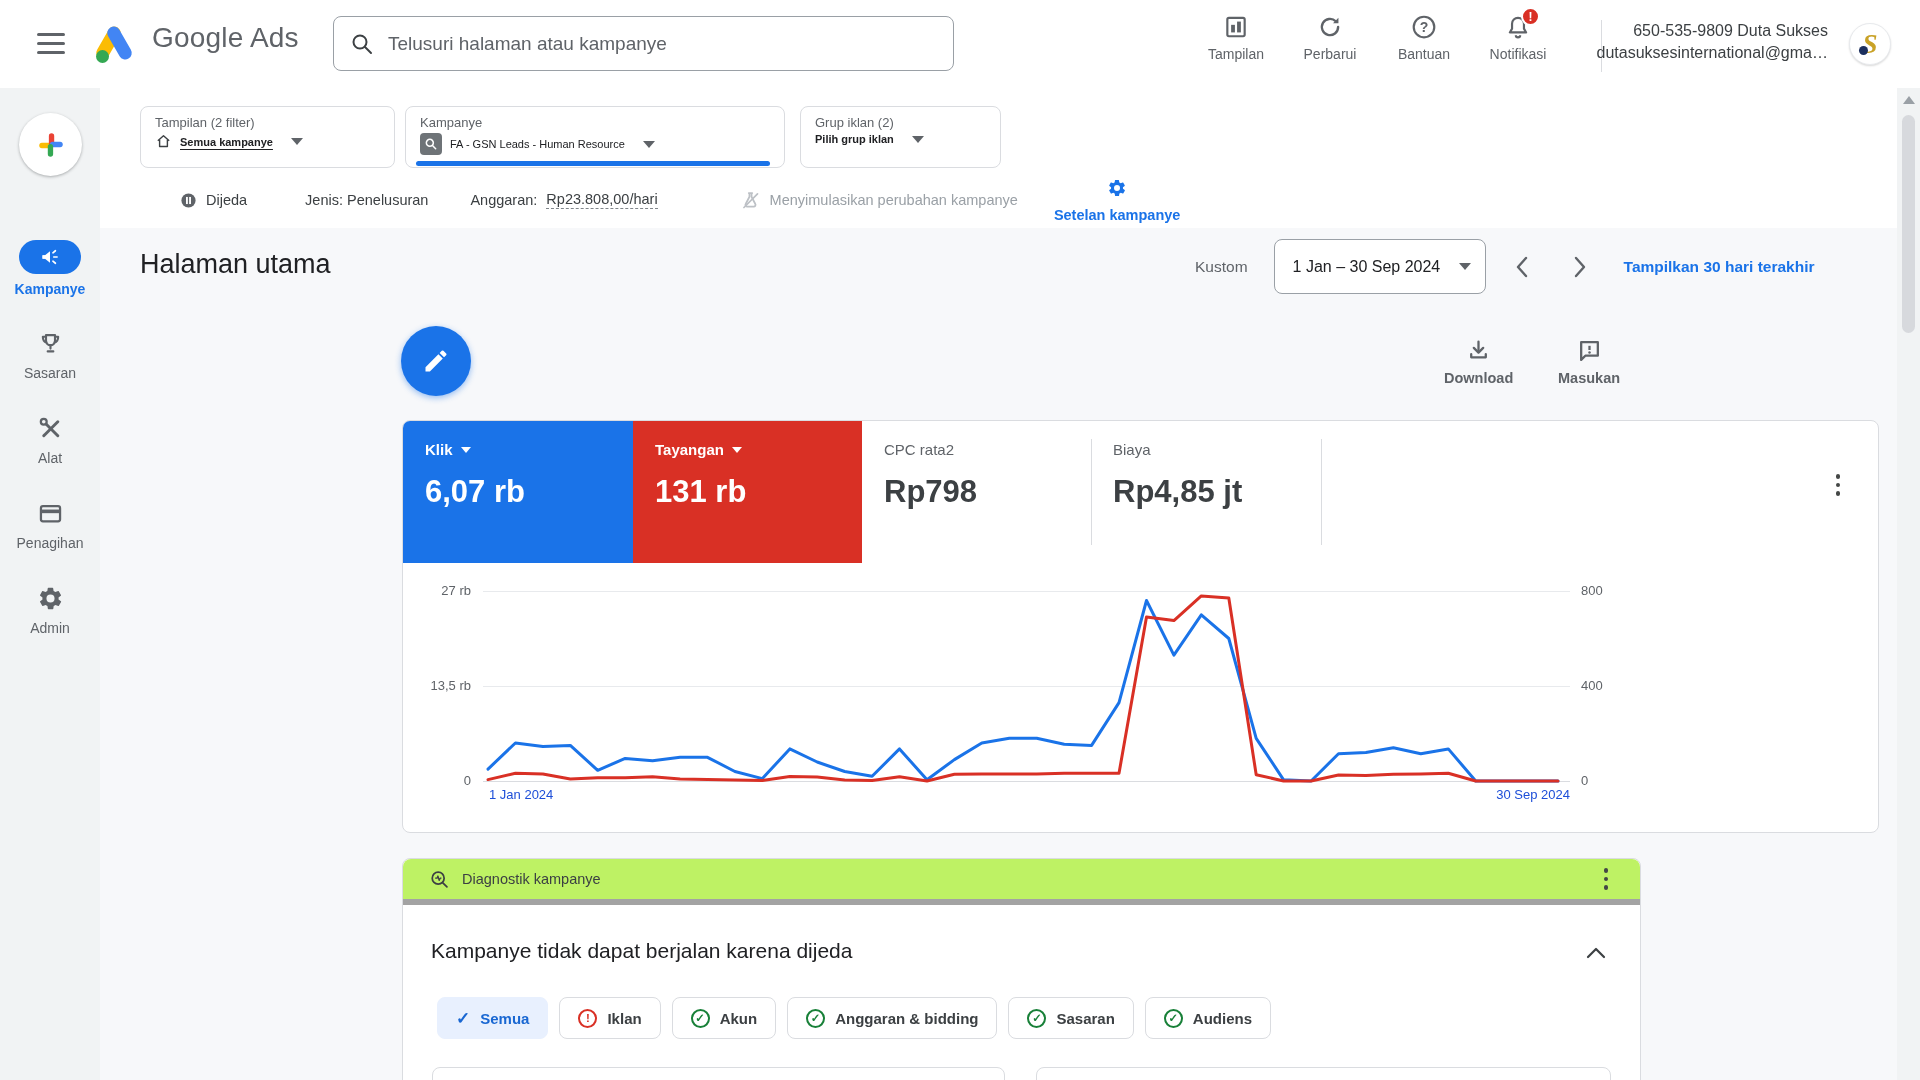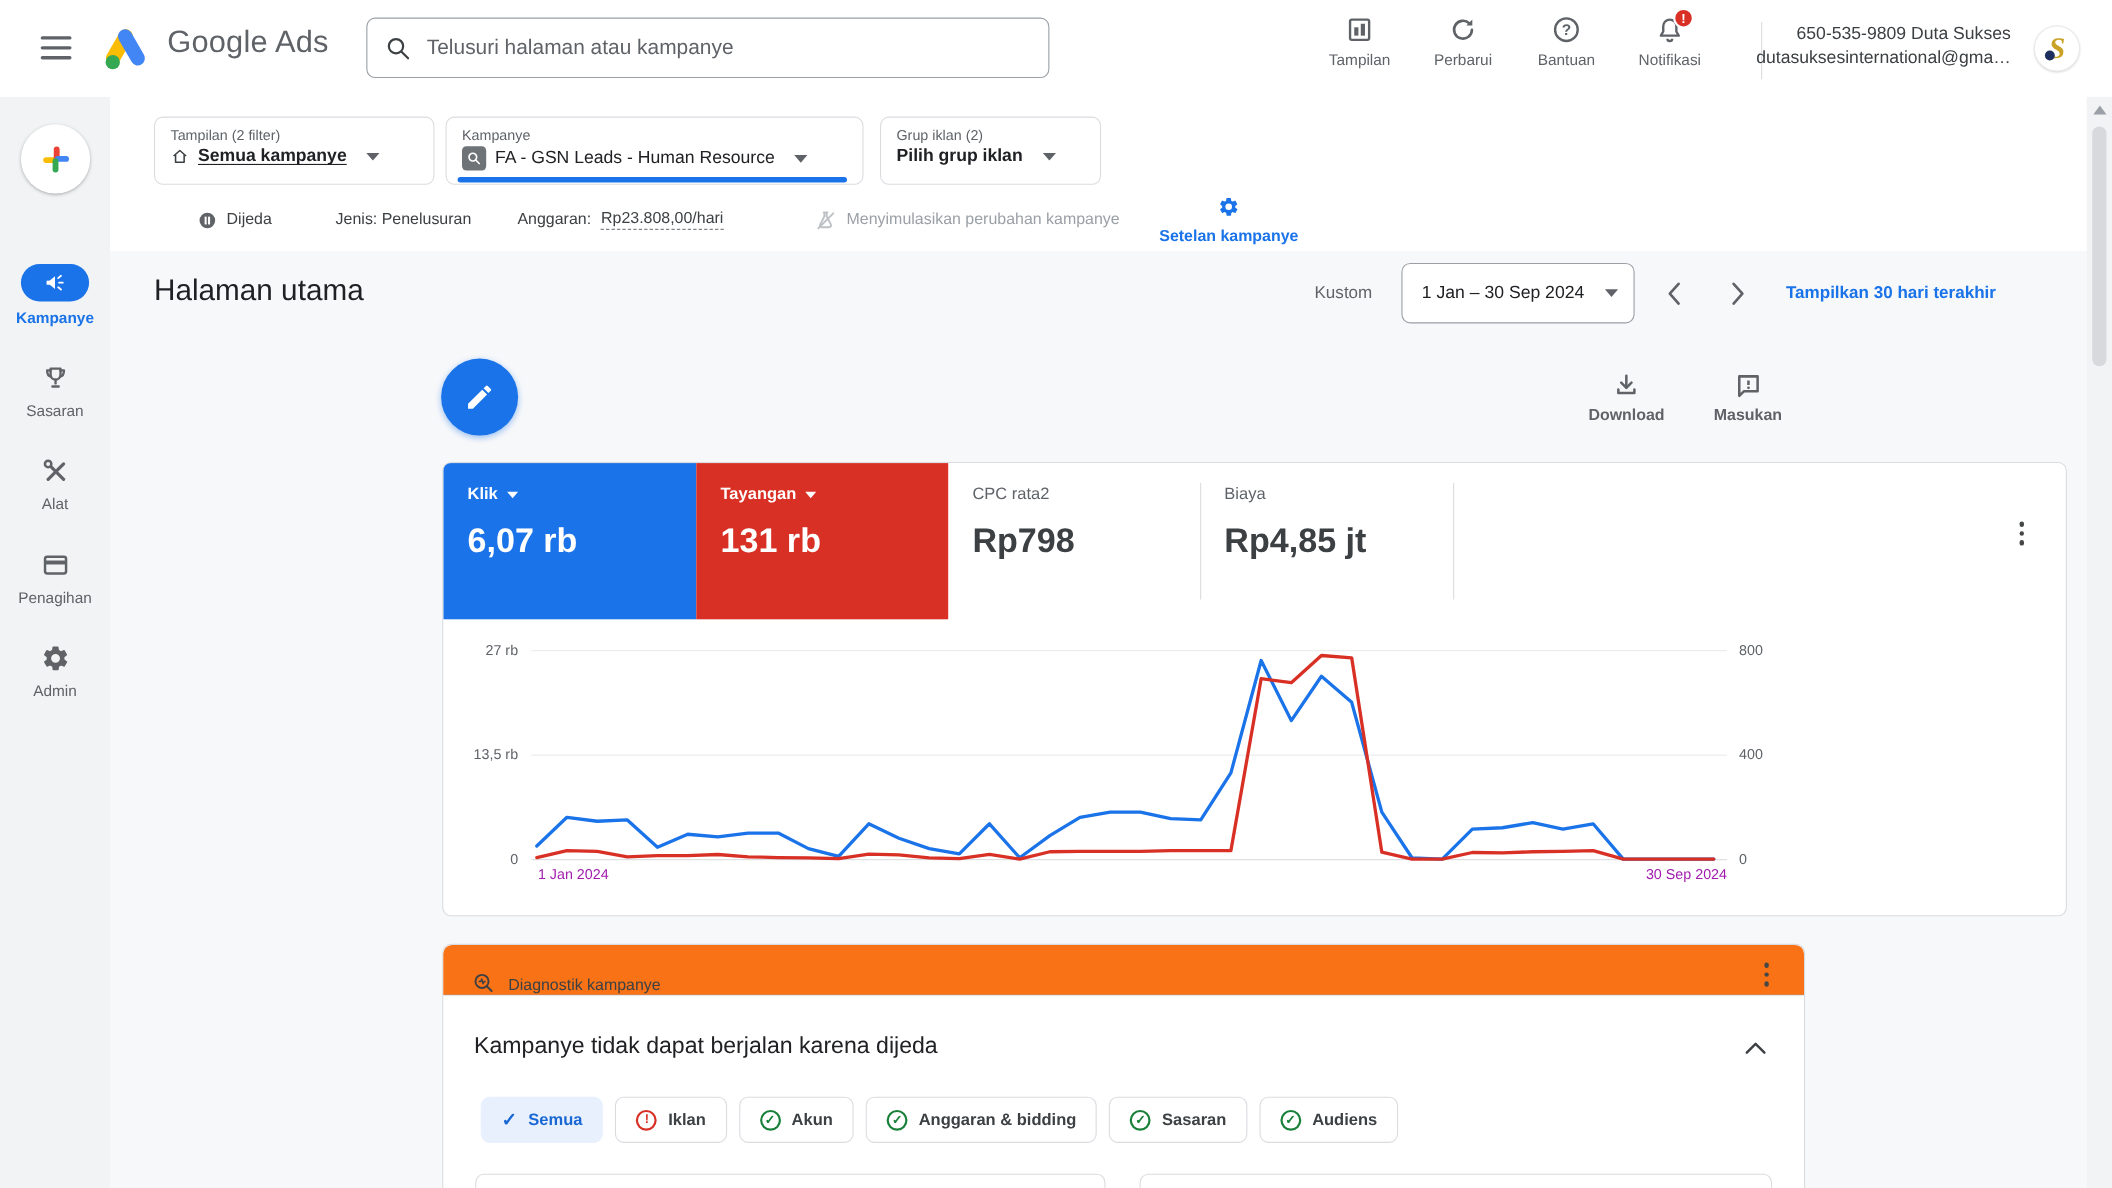--- a/index.html
+++ b/index.html
@@ -47,21 +47,21 @@
     align-items:center; justify-content:center; }
   .side-ico { height:30px; display:flex; align-items:center; justify-content:center; }
   
   .filter-zone { position:absolute; left:100px; top:88px; width:1797px; height:140px; background:#fff; z-index:5; }
   .content-bg { position:absolute; left:100px; top:228px; width:1797px; height:852px; background:#f7f8fa; }
   
   .fbox { position:absolute; top:18px; height:62px; border:1px solid #dadce0; border-radius:8px;
     background:#fff; padding:8px 14px; cursor:pointer; }
   .fbox .flabel { font-size:13px; color:#5f6368; line-height:15px; }
   .fbox .frow { display:flex; align-items:center; gap:8px; margin-top:3px; }
-  .fbox .fvalue { font-size:16px; color:#202124; font-weight:bold; white-space:nowrap; }
+  .fbox .fvalue { font-size:11px; color:#202124; font-weight:bold; white-space:nowrap; }
   .fbox .fvalue.normal { font-weight:normal; }
   .underlined { text-decoration:underline; text-underline-offset:3px; }
   .caret { width:0; height:0; border-left:6px solid transparent; border-right:6px solid transparent;
     border-top:7px solid #5f6368; margin-left:10px; }
   .blue-bar { position:absolute; left:10px; right:14px; bottom:1px; height:5px; background:#1a73e8; border-radius:3px; }
   .sq-search { width:22px; height:22px; border-radius:4px; background:#6e7377; display:flex; align-items:center; justify-content:center; }
   
   .status-row { position:absolute; left:100px; top:178px; width:1797px; height:44px; background:#fff;
     display:flex; align-items:center; z-index:6; font-size:14.5px; color:#3c4043; }
   .status-row .seg { display:flex; align-items:center; gap:9px; }
@@ -95,26 +95,26 @@
   .metric .mcaret { width:0; height:0; border-left:5px solid transparent; border-right:5px solid transparent;
     border-top:6px solid #fff; margin-left:8px; }
   .vdiv { position:absolute; top:18px; height:106px; width:1px; background:#dadce0; }
   .kebab { position:absolute; width:28px; height:36px; display:flex; flex-direction:column; align-items:center;
     justify-content:center; gap:4px; cursor:pointer; }
   .kebab i { width:4.5px; height:4.5px; border-radius:50%; background:#444746; }
   .gridline { position:absolute; height:1px; background:#e8eaed; left:80px; width:1087px; }
   .tick { position:absolute; font-size:13px; color:#5f6368; }
   .tick.left { width:56px; text-align:right; left:12px; }
   .tick.right { left:1178px; }
-  .xlab { position:absolute; top:366px; font-size:13px; color:#a21caf; }
+  .xlab { position:absolute; top:366px; font-size:13px; color:#1d4ed8; }
   
   .diag-card { position:absolute; left:402px; top:858px; width:1239px; height:330px; background:#fff;
     border:1px solid #dadce0; border-radius:8px; z-index:8; }
-  .diag-head { height:46px; background:#f97316; border-bottom:1px solid #a3a3a3; border-radius:8px 8px 0 0;
-    display:flex; align-items:flex-end; padding:0 20px 0 26px; }
+  .diag-head { height:46px; background:#bef264; border-bottom:6px solid #a3a3a3; border-radius:8px 8px 0 0;
+    display:flex; align-items:center; padding:0 20px 0 26px; }
   .diag-head .t { font-size:14.5px; color:#3c4043; margin-left:12px; }
   .diag-heading { position:absolute; left:28px; top:80px; font-size:21px; color:#202124; }
   .chips { position:absolute; left:34px; top:138px; display:flex; gap:11px; }
   .chip { height:42px; border:1px solid #dadce0; border-radius:8px; background:#fff; display:flex;
     align-items:center; padding:0 18px; font-size:15px; font-weight:bold; color:#3c4043; gap:10px; cursor:pointer; }
   .chip.selected { background:#e8f0fe; border-color:#e8f0fe; color:#1967d2; }
   .chip .ck { color:#1967d2; font-size:17px; font-weight:bold; }
   .circ { width:19px; height:19px; border-radius:50%; border:2px solid; display:flex; align-items:center;
     justify-content:center; font-size:11.5px; font-weight:bold; }
   .circ.red { border-color:#d93025; color:#d93025; }

